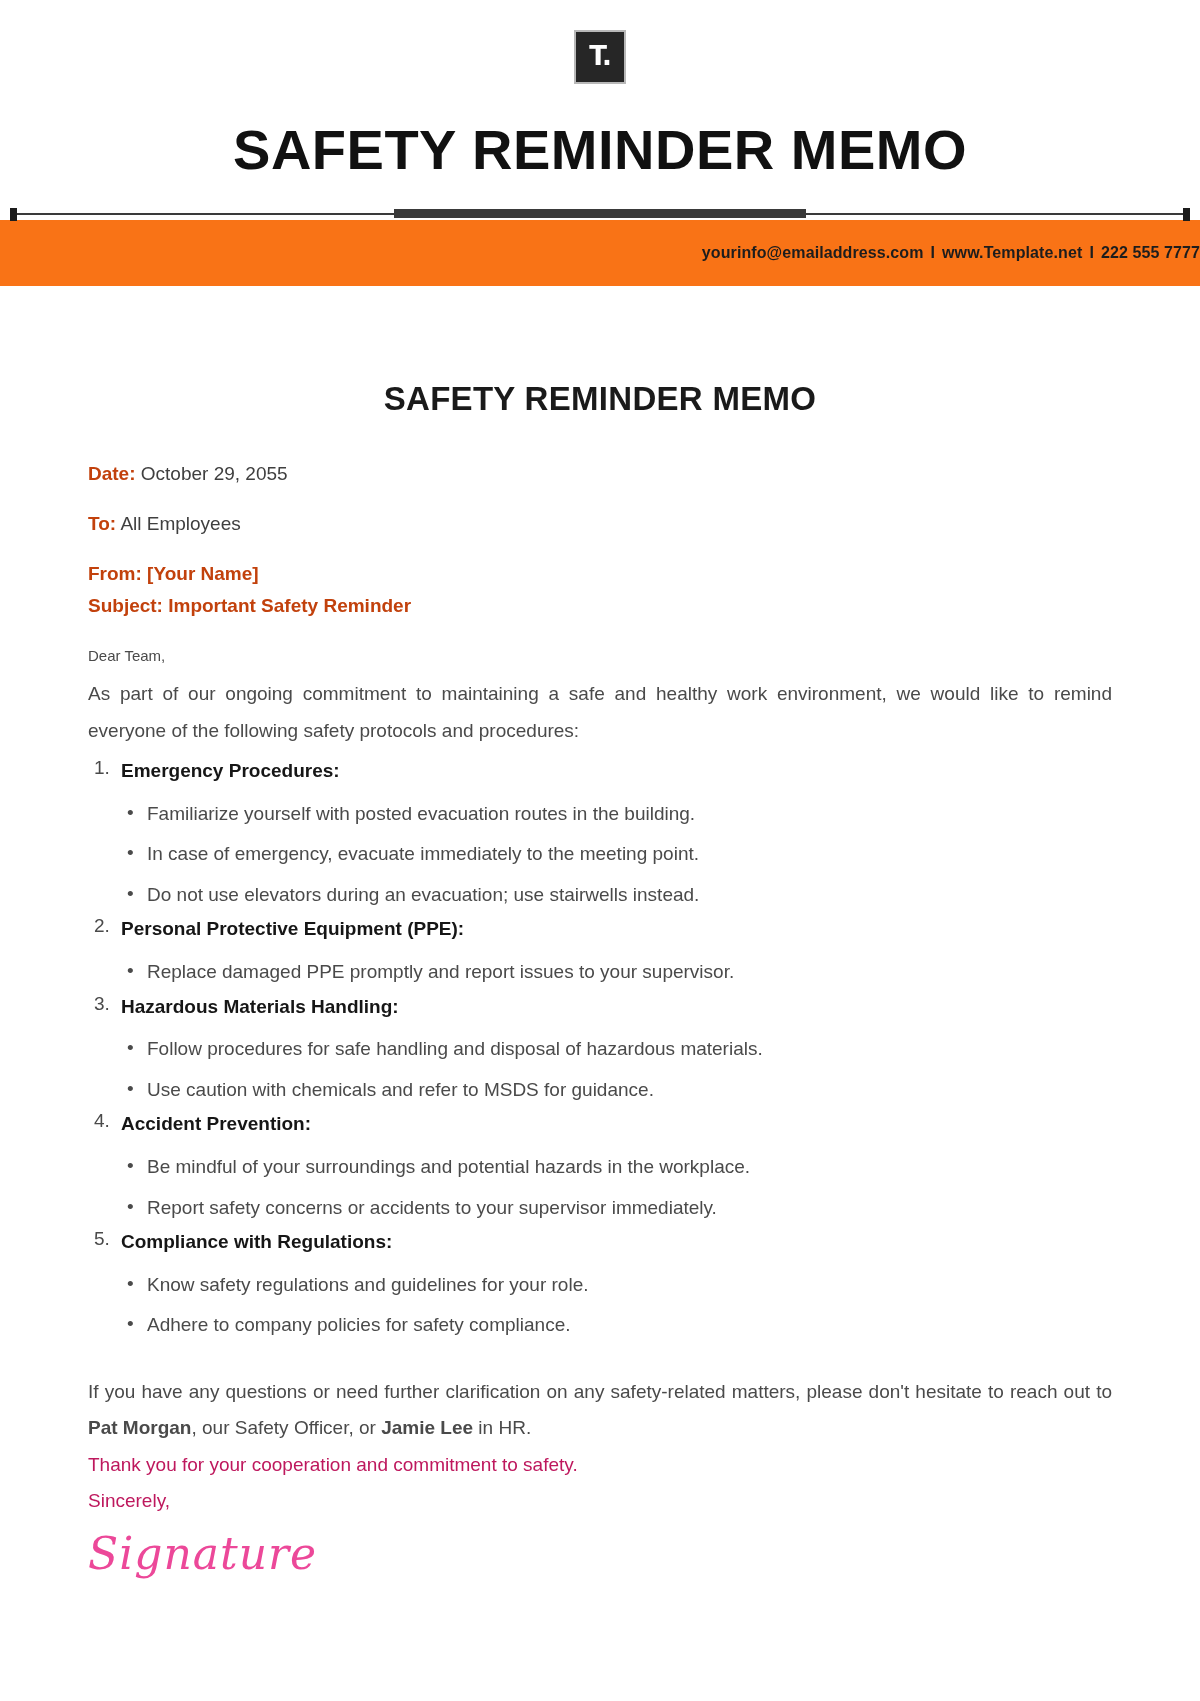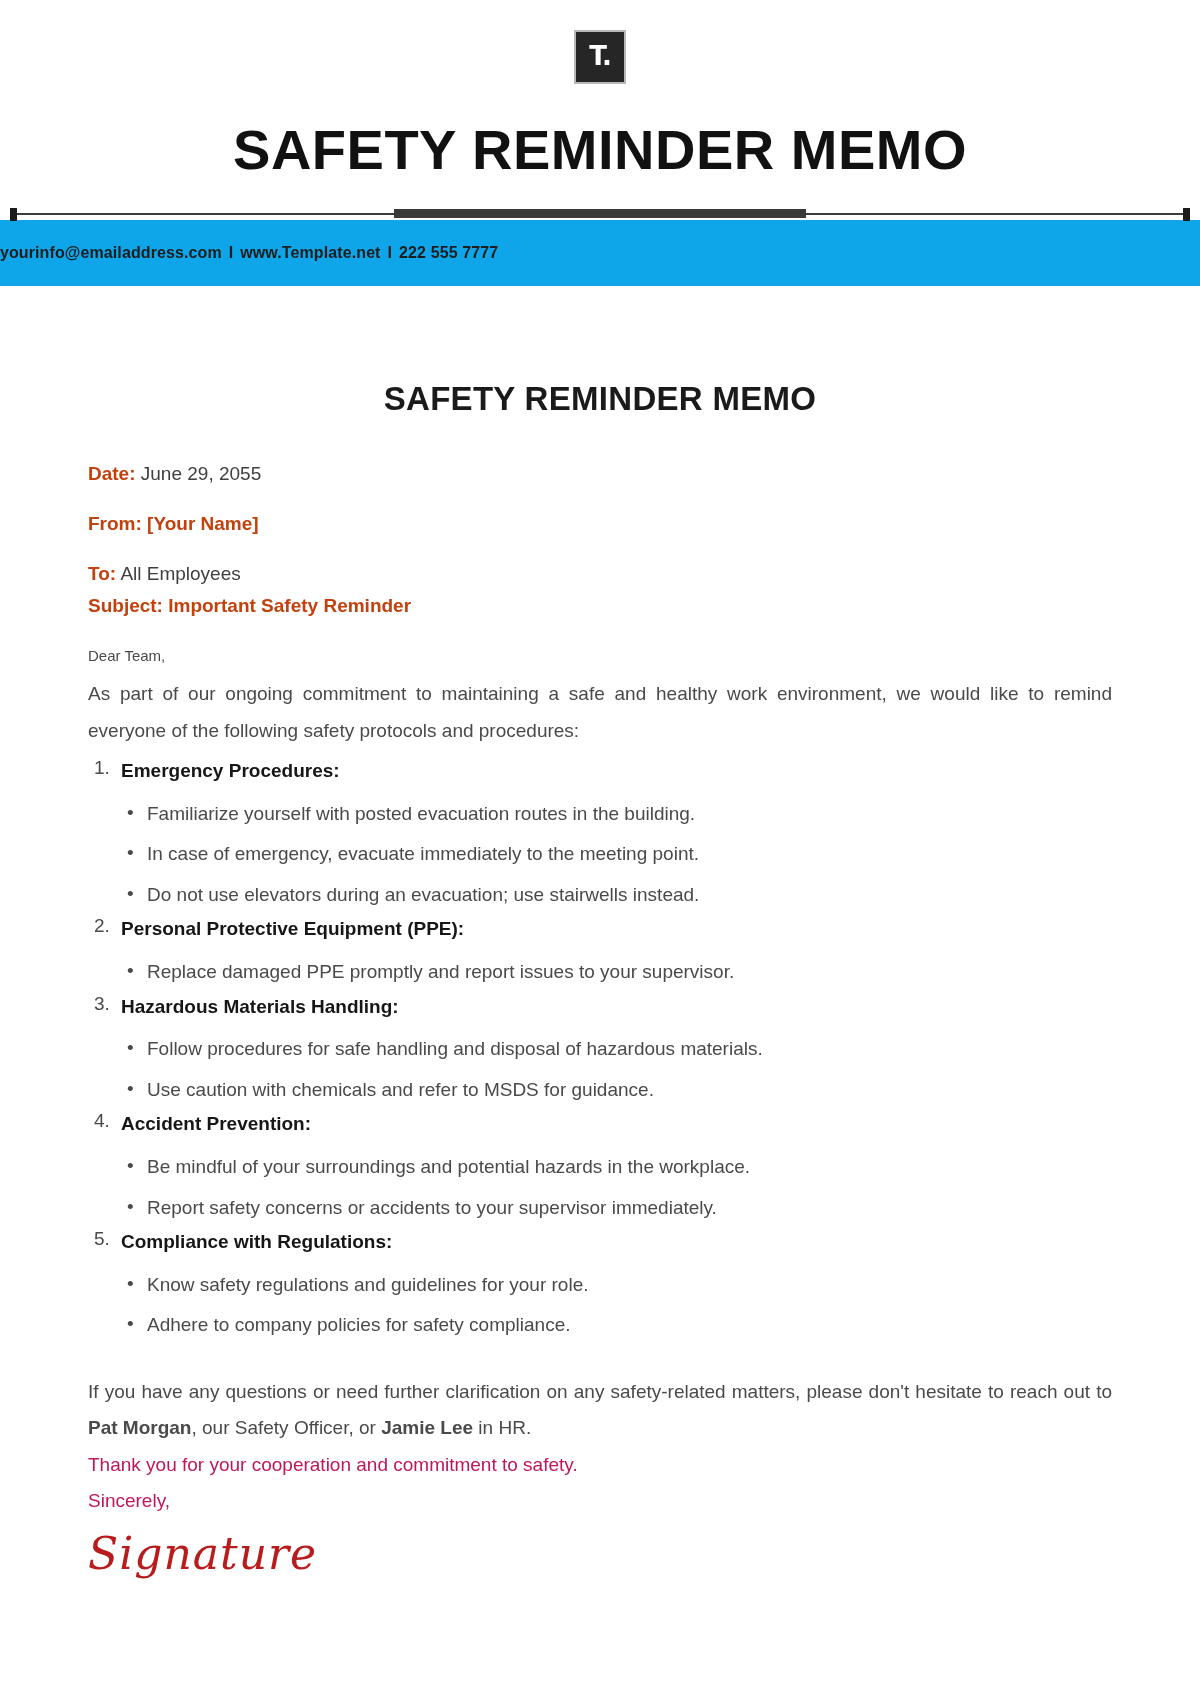--- a/index.html
+++ b/index.html
@@ -80,25 +80,25 @@
     position: absolute;
     left: 50%;
     transform: translateX(-50%);
     top: 1px;
     width: 412px;
     height: 9px;
     background: #3a3a3a;
   }
 
   .contact-band {
-    background: #0ea5e9;
+    background: #f97316;
     height: 66px;
     display: flex;
     align-items: center;
-    justify-content: flex-start;
+    justify-content: flex-end;
   }
   .contact-line {
     font-family: "Liberation Sans", sans-serif;
     font-size: 16px;
     font-weight: 600;
     color: #1d1d1d;
     letter-spacing: 0.1px;
   }
   .contact-sep {
     display: inline-block;
@@ -204,21 +204,21 @@
   .plain-line {
     font-size: 19px;
     color: #be185d;
     line-height: 1.92;
   }
 
   .signature {
     font-family: "DejaVu Serif", serif;
     font-style: italic;
     font-size: 44px;
-    color: #b91c1c;
+    color: #ec4899;
     margin-top: 12px;
     line-height: 1;
     letter-spacing: 1px;
   }
 </style>
 </head>
 <body>
 
 <div class="header">
 
@@ -243,33 +243,33 @@
     </div>
   </div>
 </div>
 
 <div class="body-wrap">
 
   <div class="memo-heading">SAFETY REMINDER MEMO</div>
 
   <div class="meta-line meta-date">
     <b>Date:</b>
-    <span>June 29, 2055</span>
+    <span>October 29, 2055</span>
+  </div>
+
+  <div class="meta-line meta-to">
+    <b>To:</b>
+    <span>All Employees</span>
   </div>
 
   <div class="meta-line meta-from">
     <b>From:</b>
     <b>[Your Name]</b>
   </div>
 
-  <div class="meta-line meta-to">
-    <b>To:</b>
-    <span>All Employees</span>
-  </div>
-
   <div class="meta-line meta-subject">
     <b>Subject:</b>
     <b>Important Safety Reminder</b>
   </div>
 
   <div class="salutation">Dear Team,</div>
 
   <p class="para first">As part of our ongoing commitment to maintaining a safe and healthy work environment, we would like to remind everyone of the following safety protocols and procedures:</p>
 
   <ol class="sections" id="sections-list">

